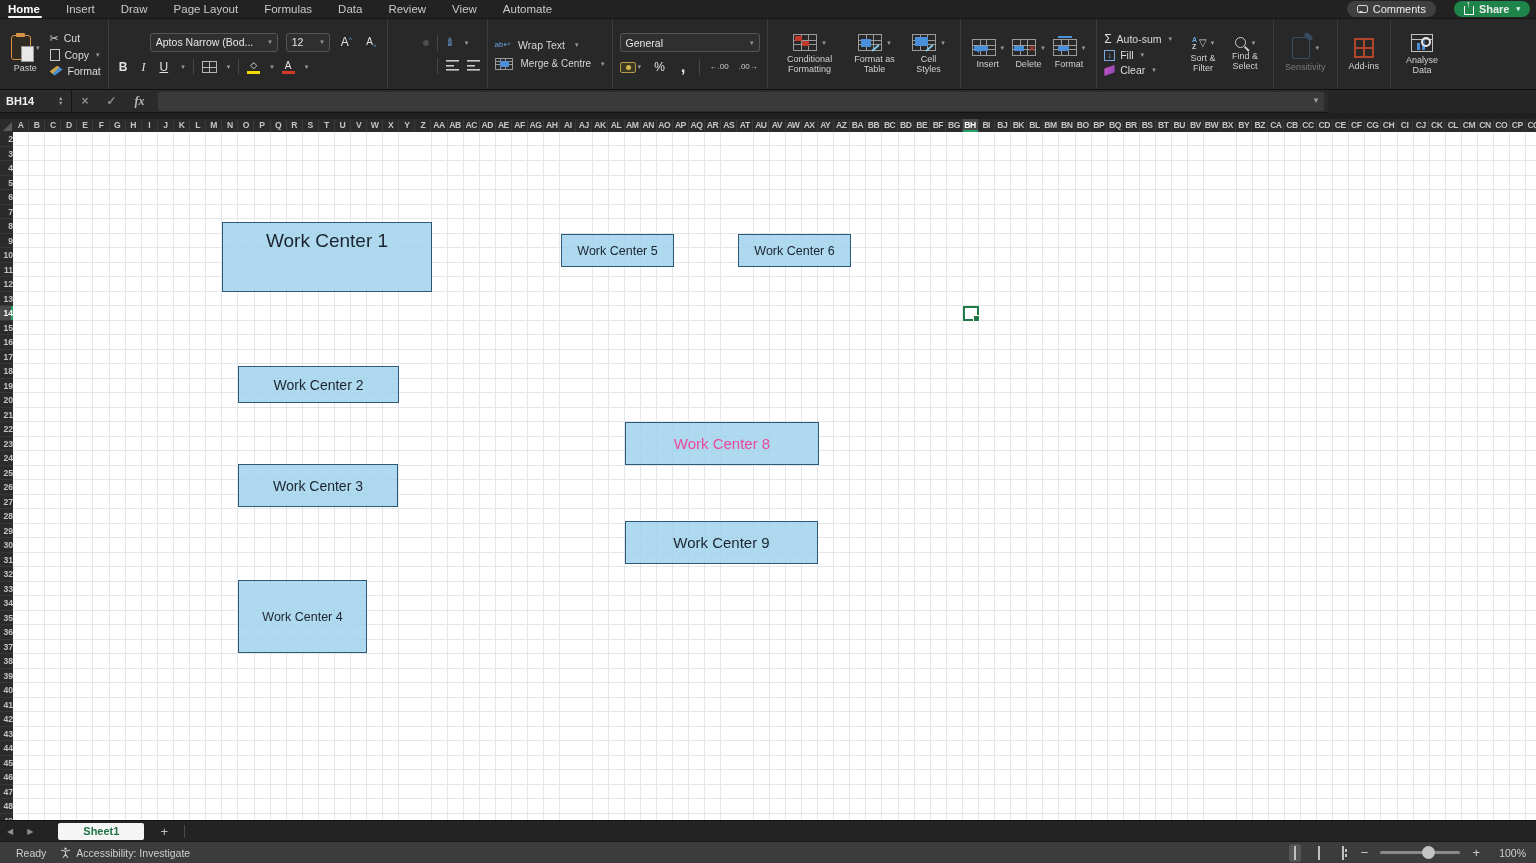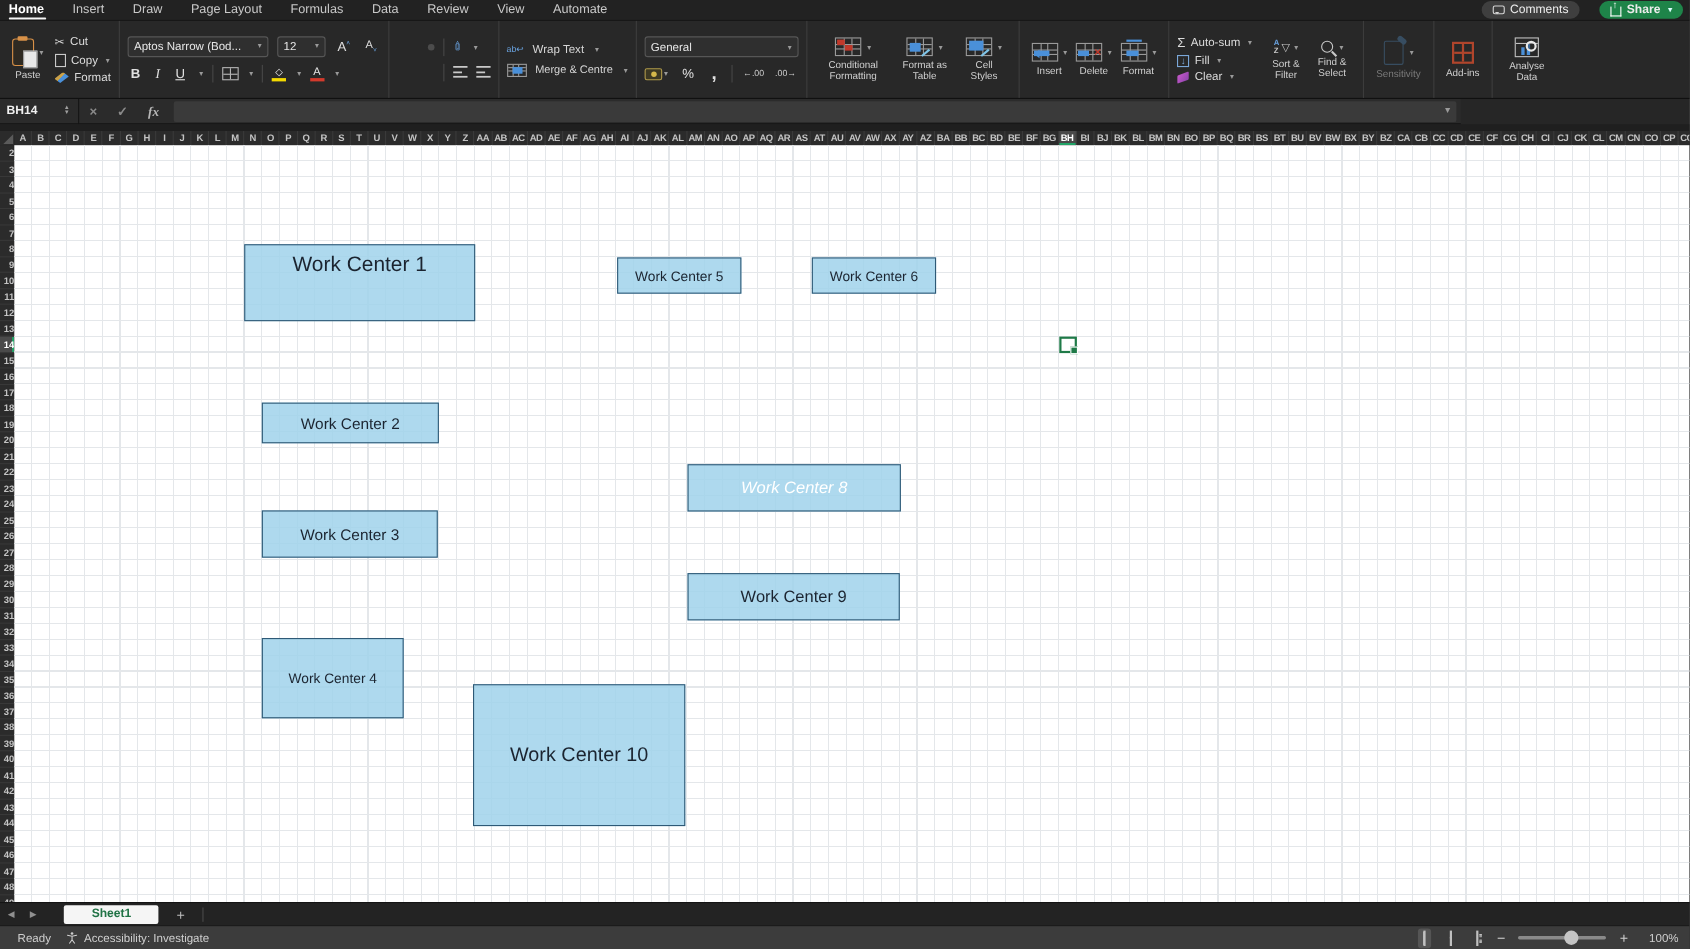--- a/index.html
+++ b/index.html
@@ -213,21 +213,21 @@
         <div class="srow">
           <span class="brush"></span>
           <span>Format</span>
         </div>
       </div>
     </div>
 
     <div class="rgroup">
       <div class="two-rows">
         <div class="irow">
-          <div class="combo" style="width:128px;">
+          <div class="combo" style="width:128px;margin-left:34px;">
             <span style="overflow:hidden;white-space:nowrap;">Aptos Narrow (Bod...</span>
             <span class="chev">▾</span>
           </div>
           <div class="combo" style="width:44px;">
             <span>12</span>
             <span class="chev">▾</span>
           </div>
           <span class="tbtn">A<sup style="font-size:6px;color:#6aa3e0;">˄</sup></span>
           <span class="tbtn" style="font-size:10px;">A<sub style="font-size:6px;color:#6aa3e0;">˅</sub></span>
         </div>
@@ -614,23 +614,22 @@
   <div class="grid"></div>
 
   <div class="shape-layer" id="shape-layer">
     <div class="selcell" id="selection-box" style="left: 962.9px; top: 306px; width: 16.1px; height: 14.5px; border-color: rgb(31, 122, 72);"></div>
   <div class="shape vtop" style="left: 222px; top: 222px; width: 210px; height: 70px; font-size: 19px; background: rgba(160, 210, 235, 0.85); border-color: rgb(46, 89, 118); color: rgb(27, 36, 48);">Work Center 1</div>
       <div class="shape" style="left: 238px; top: 366px; width: 161px; height: 37px; font-size: 14px; background: rgba(160, 210, 235, 0.85); border-color: rgb(46, 89, 118); color: rgb(27, 36, 48);">Work Center 2</div>
       <div class="shape" style="left: 238px; top: 464px; width: 160px; height: 43px; font-size: 14px; background: rgba(160, 210, 235, 0.85); border-color: rgb(46, 89, 118); color: rgb(27, 36, 48);">Work Center 3</div>
       <div class="shape" style="left: 238px; top: 580px; width: 129px; height: 73px; font-size: 12.5px; background: rgba(160, 210, 235, 0.85); border-color: rgb(46, 89, 118); color: rgb(27, 36, 48);">Work Center 4</div>
       <div class="shape" style="left: 561px; top: 234px; width: 113px; height: 33px; font-size: 12.5px; background: rgba(160, 210, 235, 0.85); border-color: rgb(46, 89, 118); color: rgb(27, 36, 48);">Work Center 5</div>
       <div class="shape" style="left: 738px; top: 234px; width: 113px; height: 33px; font-size: 12.5px; background: rgba(160, 210, 235, 0.85); border-color: rgb(46, 89, 118); color: rgb(27, 36, 48);">Work Center 6</div>
-      <div class="shape" style="left: 625px; top: 422px; width: 194px; height: 43px; font-size: 15px; background: rgba(160, 210, 235, 0.85); border-color: rgb(46, 89, 118); color: #ffffff; font-style: italic;">Work Center 8</div>
+      <div class="shape" style="left: 625px; top: 422px; width: 194px; height: 43px; font-size: 15px; background: rgba(160, 210, 235, 0.85); border-color: rgb(46, 89, 118); color: #ec4899;">Work Center 8</div>
       <div class="shape" style="left: 625px; top: 521px; width: 193px; height: 43px; font-size: 15px; background: rgba(160, 210, 235, 0.85); border-color: rgb(46, 89, 118); color: rgb(27, 36, 48);">Work Center 9</div>
-      <div class="shape" style="left: 430px; top: 622px; width: 193px; height: 129px; font-size: 18px; background: rgba(160, 210, 235, 0.85); border-color: rgb(46, 89, 118); color: rgb(27, 36, 48);">Work Center 10</div>
     </div>
 
   <div class="tabbar">
     <span class="tabnav">◀</span>
     <span class="tabnav">▶</span>
     <div class="sheettab">
       <span>Sheet1</span>
     </div>
     <span class="addsheet">+</span>
     <span class="tabdiv"></span>

